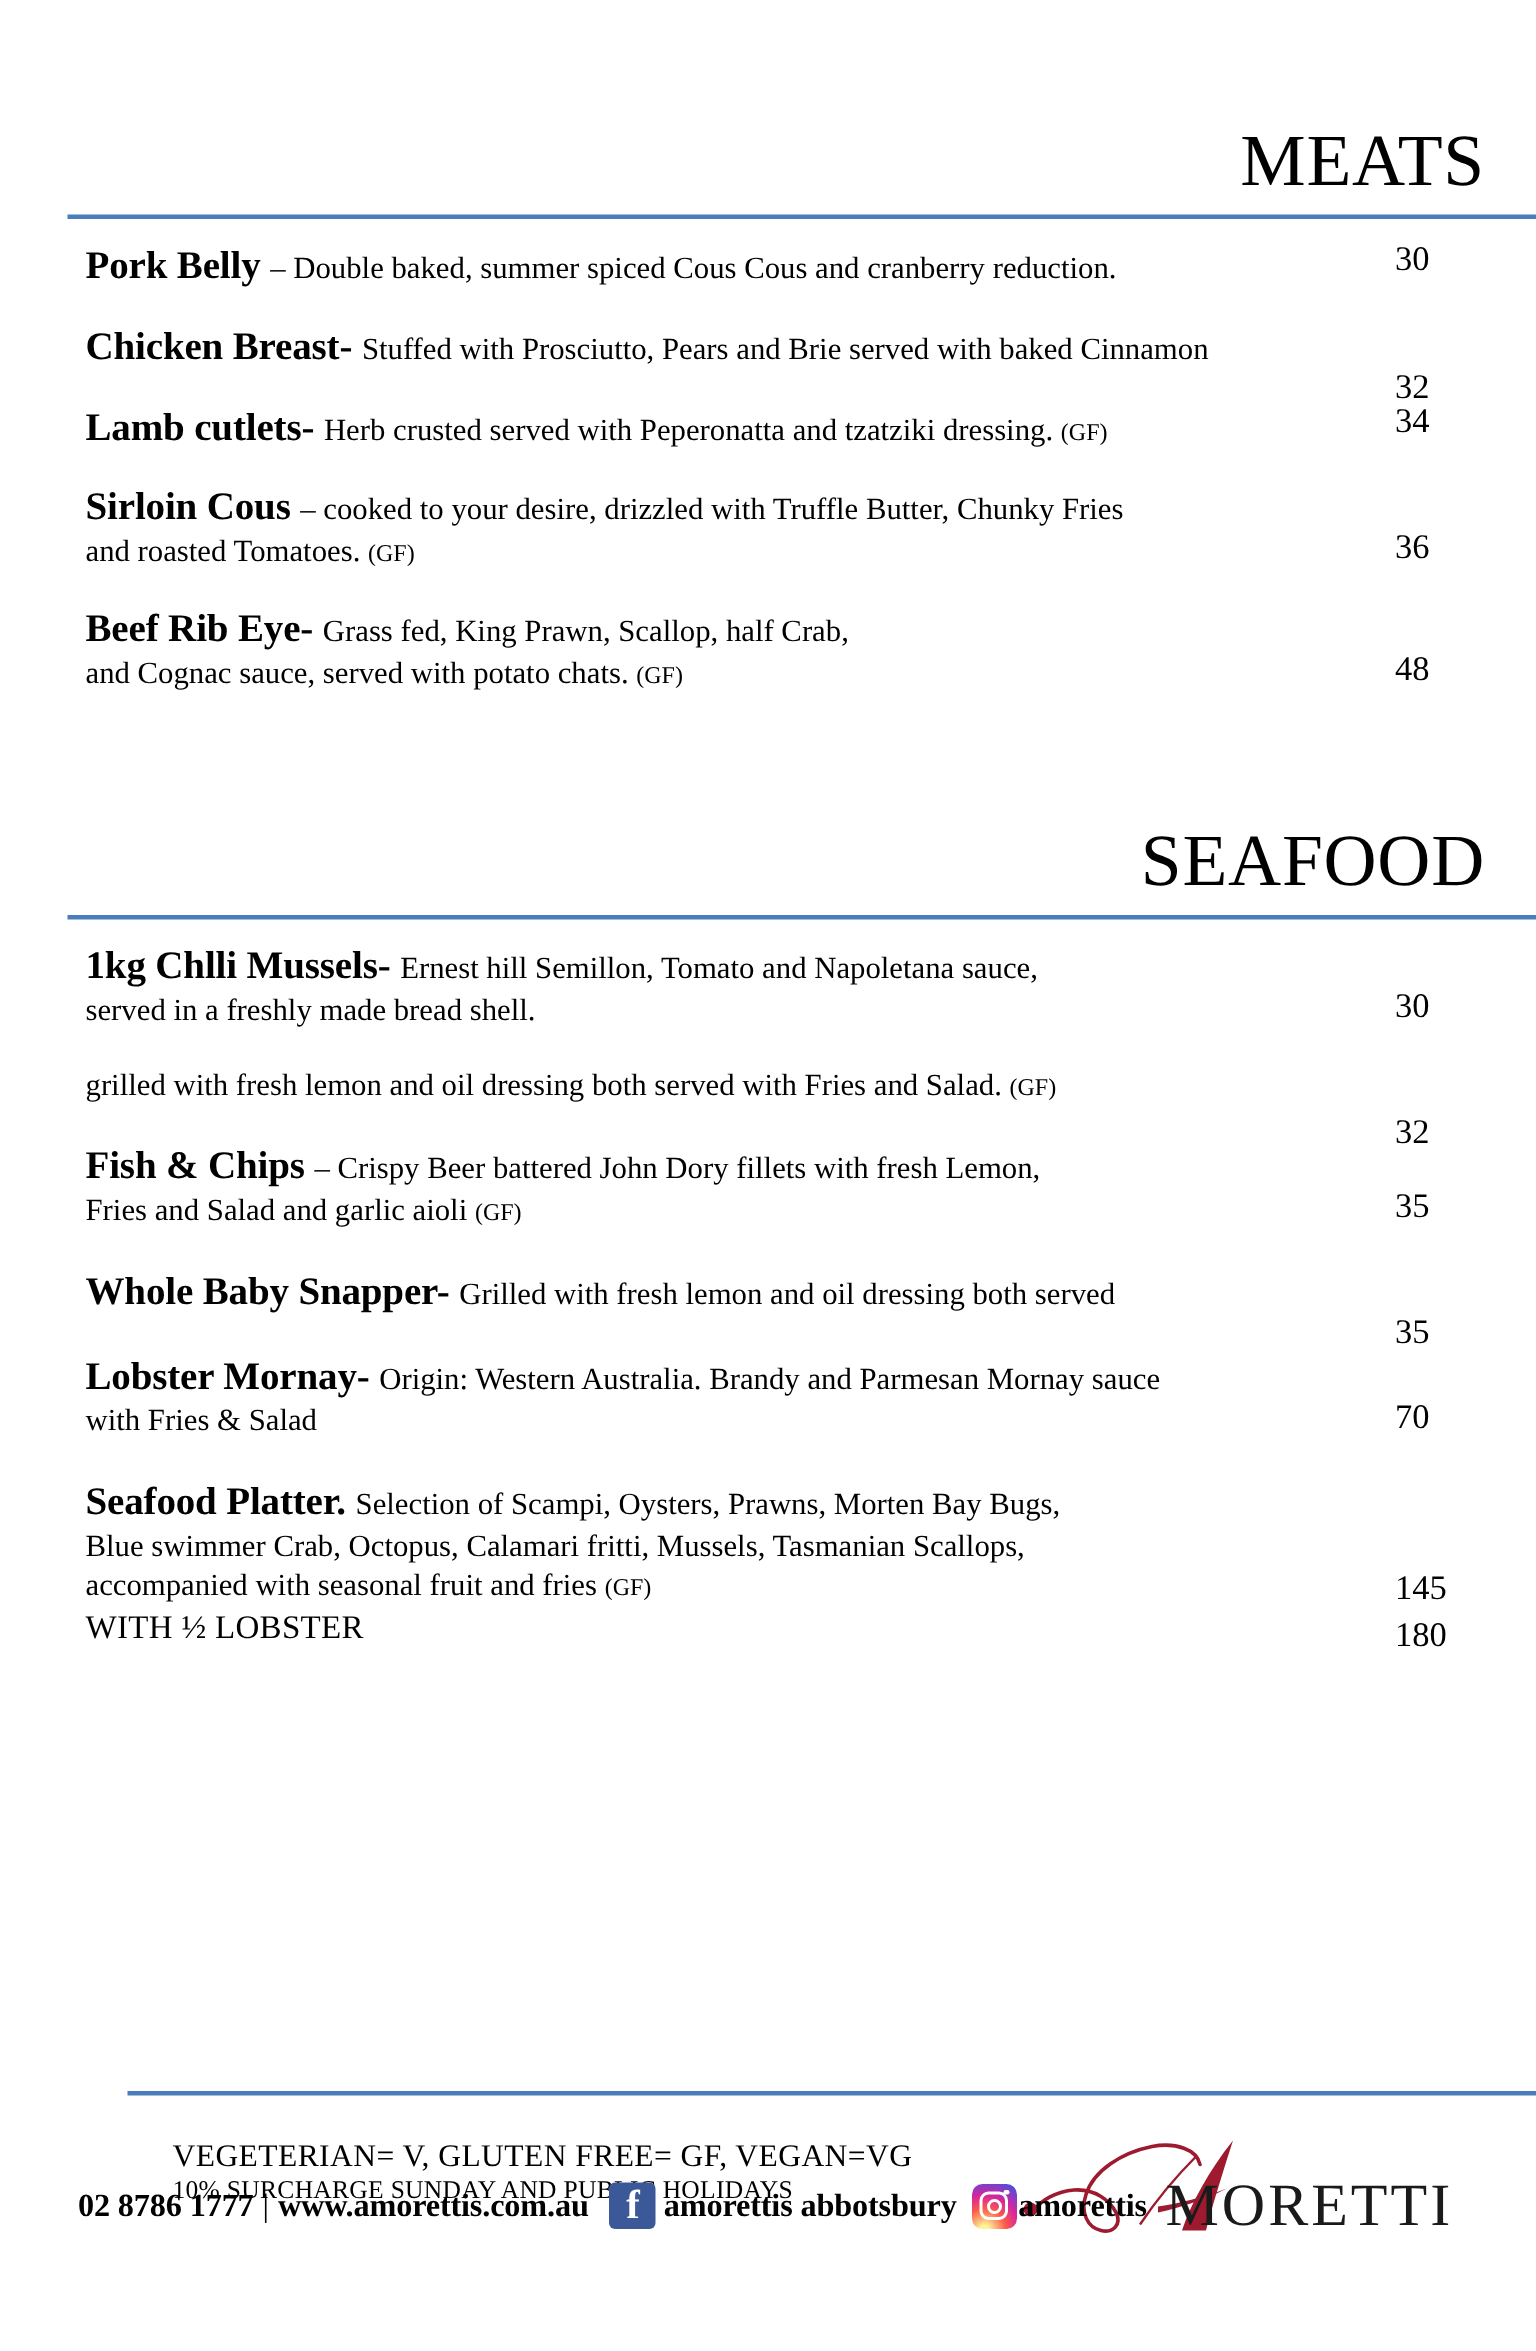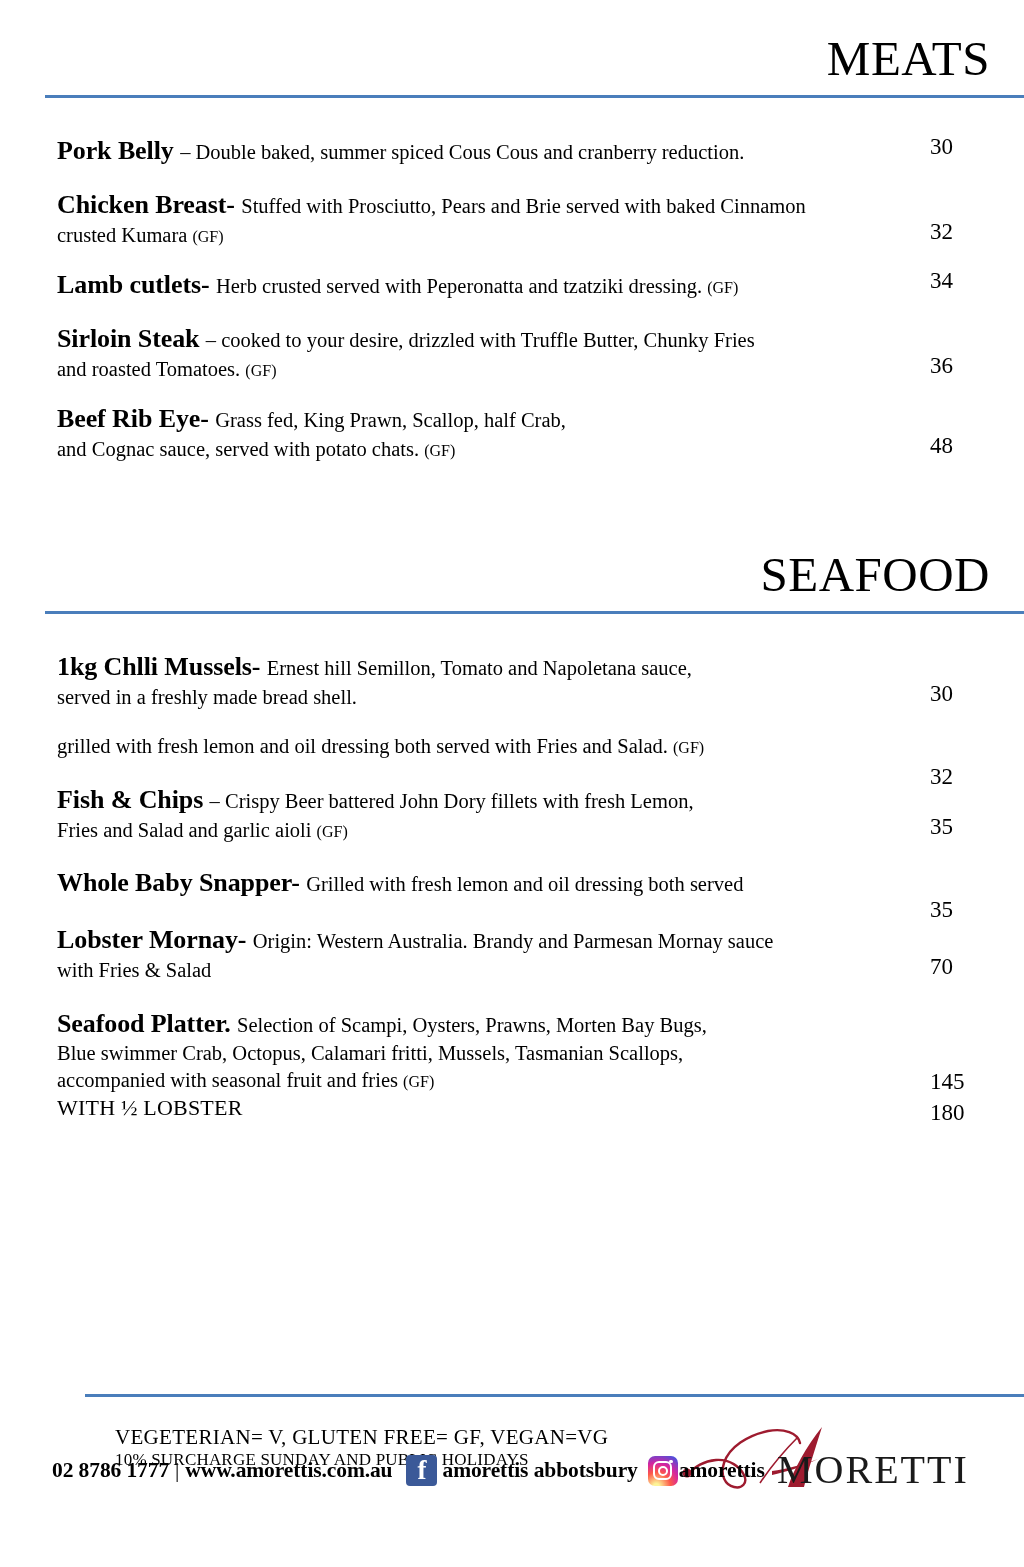--- a/index.html
+++ b/index.html
@@ -34,21 +34,21 @@
 
   .rule {
     height: 3px;
     background: #4a7ebb;
     margin: 11px 0 0 45px;
     width: 979px;
   }
 
   
   .items {
-    margin-top: 36px;
+    margin-top: 14px;
   }
 
   .item {
     position: relative;
     padding: 0 0 0 57px;
     margin-bottom: 17px;
   }
 
   .item-lines {
     padding-right: 118px;
@@ -87,21 +87,21 @@
     text-align: left;
     width: 60px;
   }
 
   .price.p-row0 { top: 0px; }
   .price.p-row1 { top: 31px; }
   .price.p-row2 { top: 62px; }
   .price.p-row3 { top: 93px; }
 
   
-  .meats-block { padding-top: 34px; }
+  .meats-block { padding-top: 82px; }
   .seafood-block { padding-top: 67px; }
 
   .meats-items .item { margin-bottom: 20px; }
   .seafood-items .item { margin-bottom: 23px; }
 
   
   .footer {
     position: absolute;
     left: 0;
     bottom: 0;
@@ -237,40 +237,37 @@
           </div>
         </div>
         <div class="price p-row0">30</div>
       </div>
 
       <div class="item">
         <div class="item-lines">
           <div class="line">
             <span class="iname">Chicken Breast- </span><span class="idesc">Stuffed with Prosciutto, Pears and Brie served with baked Cinnamon</span>
           </div>
-          <div class="line">
-            <span class="idesc">crusted Kumara </span><span class="gf">(GF)</span>
-          </div>
         </div>
         <div class="price p-row1">32</div>
       </div>
 
       <div class="item">
         <div class="item-lines">
           <div class="line">
             <span class="iname">Lamb cutlets- </span><span class="idesc">Herb crusted served with Peperonatta and tzatziki dressing. </span><span class="gf">(GF)</span>
           </div>
         </div>
         <div class="price p-row0">34</div>
       </div>
 
       <div class="item">
         <div class="item-lines">
           <div class="line">
-            <span class="iname">Sirloin Steak </span><span class="idesc">– cooked to your desire, drizzled with Truffle Butter, Chunky Fries</span>
+            <span class="iname">Sirloin Cous </span><span class="idesc">– cooked to your desire, drizzled with Truffle Butter, Chunky Fries</span>
           </div>
           <div class="line">
             <span class="idesc">and roasted Tomatoes. </span><span class="gf">(GF)</span>
           </div>
         </div>
         <div class="price p-row1">36</div>
       </div>
 
       <div class="item">
         <div class="item-lines">

